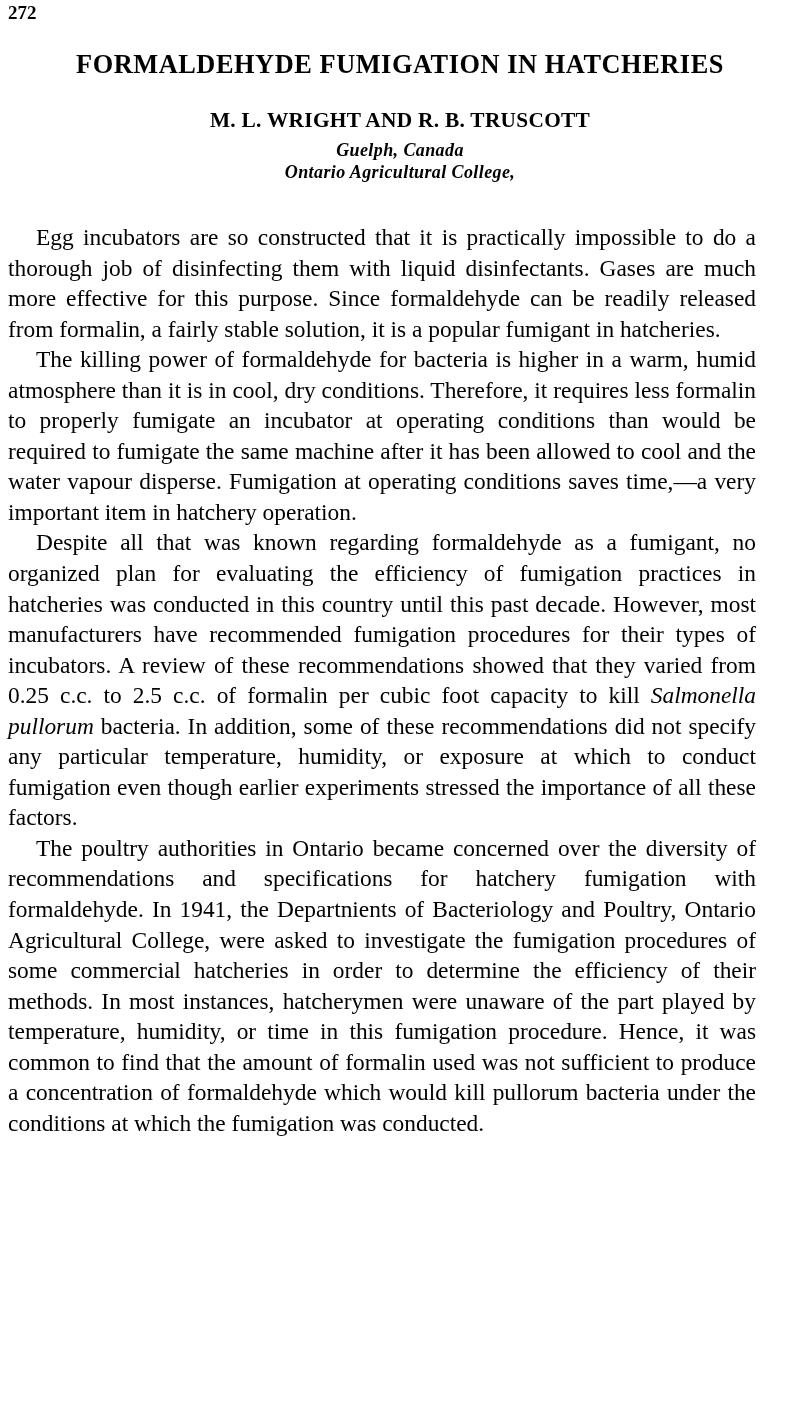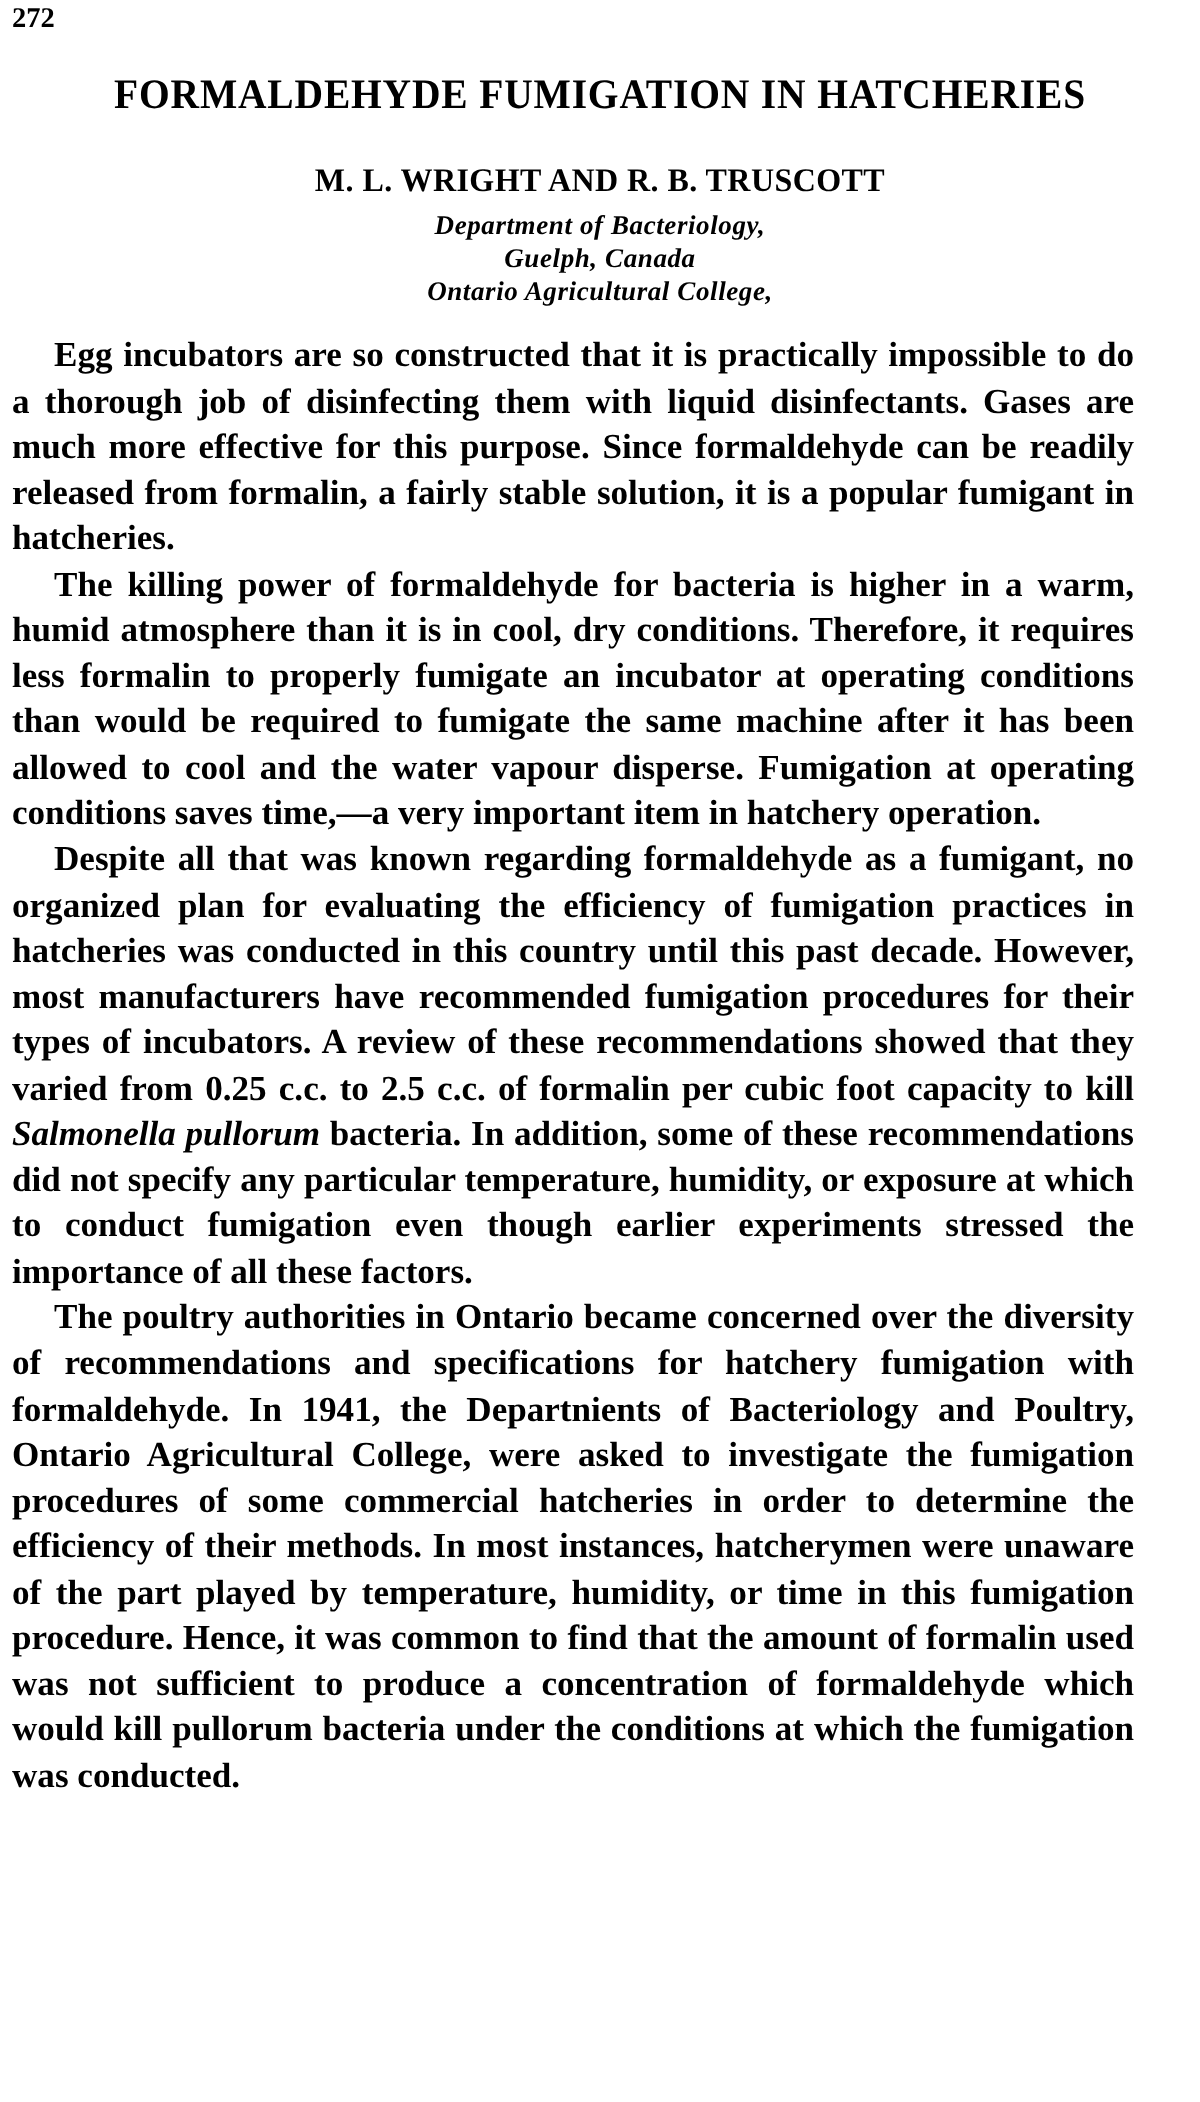--- a/index.html
+++ b/index.html
@@ -96,21 +96,20 @@
     top: 222px;
     width: 748px;
     font-family: "Liberation Serif", "DejaVu Serif", serif;
     font-size: 23.4px;
     line-height: 30.55px;
     text-align: justify;
     text-justify: inter-word;
     hyphens: none;
     letter-spacing: 0px;
     word-spacing: 0px;
-    font-weight: bold;
   }
   .body-text p {
     margin: 0;
     padding: 0;
     text-indent: 28px;
     text-align: justify;
   }
   .body-text p:last-child {
     text-align: justify;
   }
@@ -124,21 +123,20 @@
 
 <div class="page">
 
   <div class="folio">272</div>
 
   <div class="title">FORMALDEHYDE FUMIGATION IN HATCHERIES</div>
 
   <div class="authors">M. L. WRIGHT AND R. B. TRUSCOTT</div>
 
   <div class="affiliation">
-    <span class="aff-line">Department of Bacteriology,</span>
     <span class="aff-line">Guelph, Canada</span>
     <span class="aff-line">Ontario Agricultural College,</span>
   </div>
 
   <div class="body-text">
     <p>Egg incubators are so constructed that it is practically impossible to do a thorough job of disinfecting them with liquid disinfectants. Gases are much more effective for this purpose. Since formaldehyde can be readily released from formalin, a fairly stable solution, it is a popular fumigant in hatcheries.</p>
     <p>The killing power of formaldehyde for bacteria is higher in a warm, humid atmosphere than it is in cool, dry conditions. Therefore, it requires less formalin to properly fumigate an incubator at operating conditions than would be required to fumigate the same machine after it has been allowed to cool and the water vapour disperse. Fumigation at operating conditions saves time,—a very important item in hatchery operation.</p>
     <p id="para-3">Despite all that was known regarding formaldehyde as a fumigant, no organized plan for evaluating the efficiency of fumigation practices in hatcheries was conducted in this country until this past decade. However, most manufacturers have recommended fumigation procedures for their types of incubators. A review of these recommendations showed that they varied from 0.25 c.c. to 2.5 c.c. of formalin per cubic foot capacity to kill <i>Salmonella pullorum</i> bacteria. In addition, some of these recommendations did not specify any particular temperature, humidity, or exposure at which to conduct fumigation even though earlier experiments stressed the importance of all these factors.</p>
     <p>The poultry authorities in Ontario became concerned over the diversity of recommendations and specifications for hatchery fumigation with formaldehyde. In 1941, the Departnients of Bacteriology and Poultry, Ontario Agricultural College, were asked to investigate the fumigation procedures of some commercial hatcheries in order to determine the efficiency of their methods. In most instances, hatcherymen were unaware of the part played by temperature, humidity, or time in this fumigation procedure. Hence, it was common to find that the amount of formalin used was not sufficient to produce a concentration of formaldehyde which would kill pullorum bacteria under the conditions at which the fumigation was conducted.</p>
   </div>

